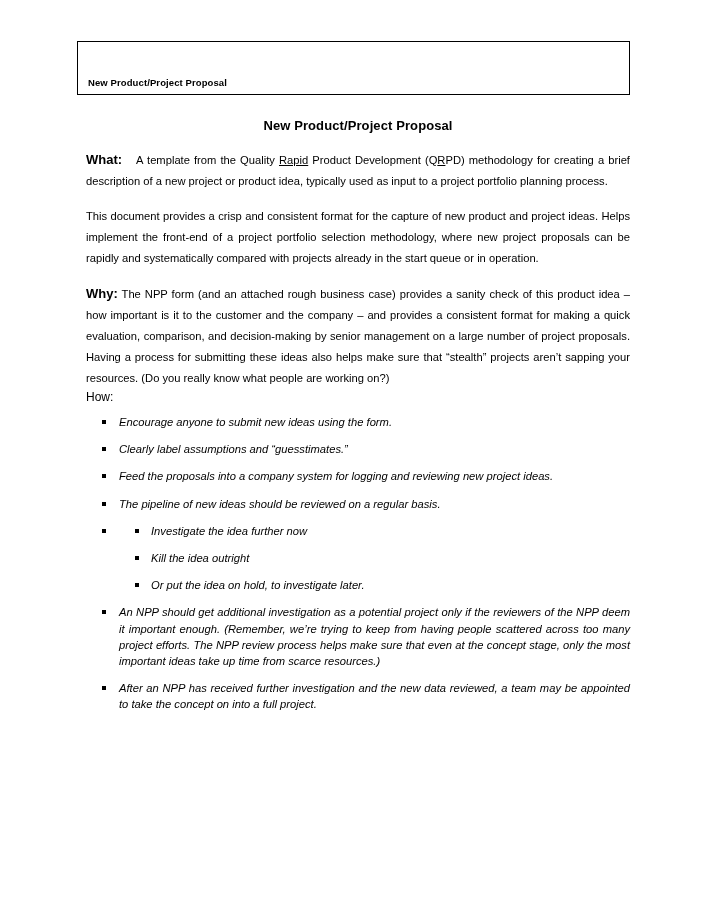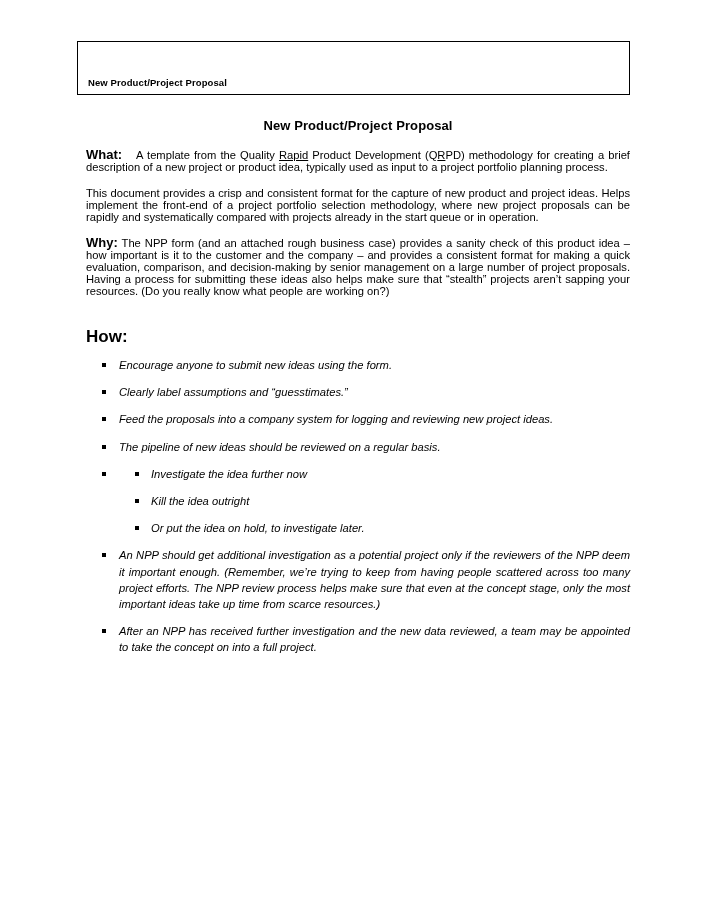--- a/index.html
+++ b/index.html
@@ -46,41 +46,41 @@
   }
   .doc-title {
     text-align: center;
     font-size: 13px;
     font-weight: bold;
     margin: 0 0 16px 0;
     letter-spacing: 0.1px;
   }
   p.para {
     font-size: 11.2px;
-    line-height: 12px;
+    line-height: 21px;
     text-align: justify;
     margin: 0 0 14px 0;
   }
   p.para.tight {
-    margin-bottom: 30px;
+    margin-bottom: 1px;
   }
   .lead {
     font-size: 13px;
     font-weight: bold;
   }
   .lead-gap {
     display: inline-block;
     width: 14px;
   }
   .underline {
     text-decoration: underline;
   }
   .how-heading {
-    font-size: 17px;
-    font-weight: bold;
+    font-size: 12px;
+    font-weight: normal;
     margin: 0 0 10px 0;
   }
   ul.bullets {
     list-style: none;
     margin: 0;
     padding: 0;
   }
   ul.bullets > li {
     position: relative;
     padding-left: 33px;

